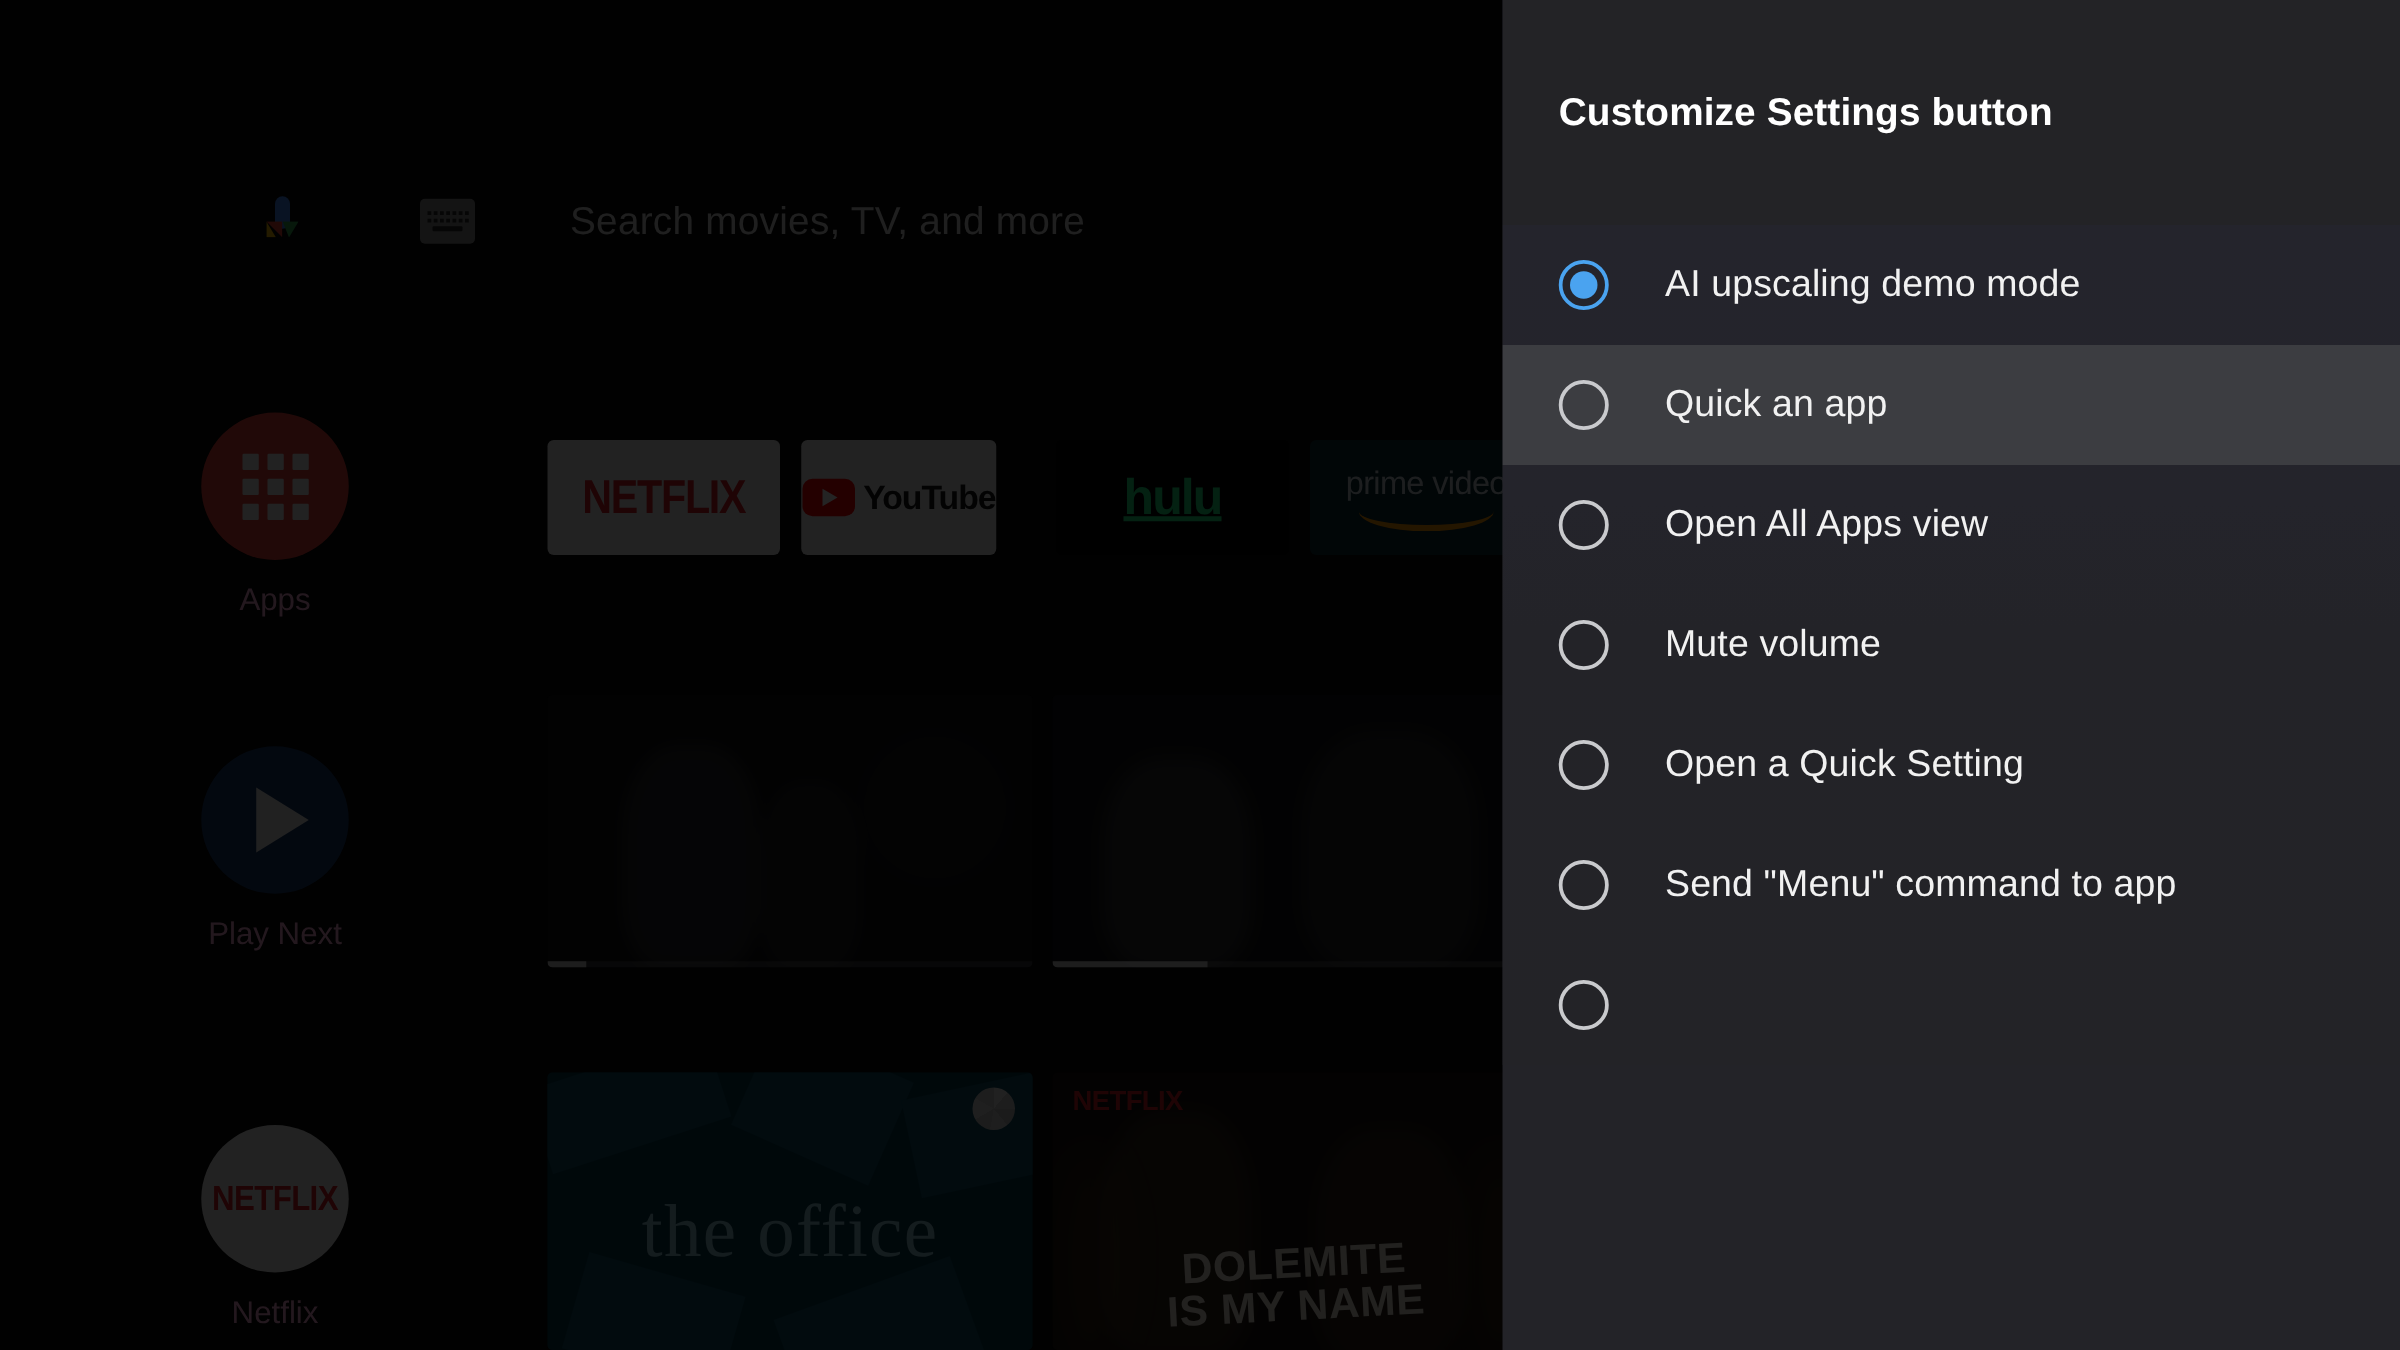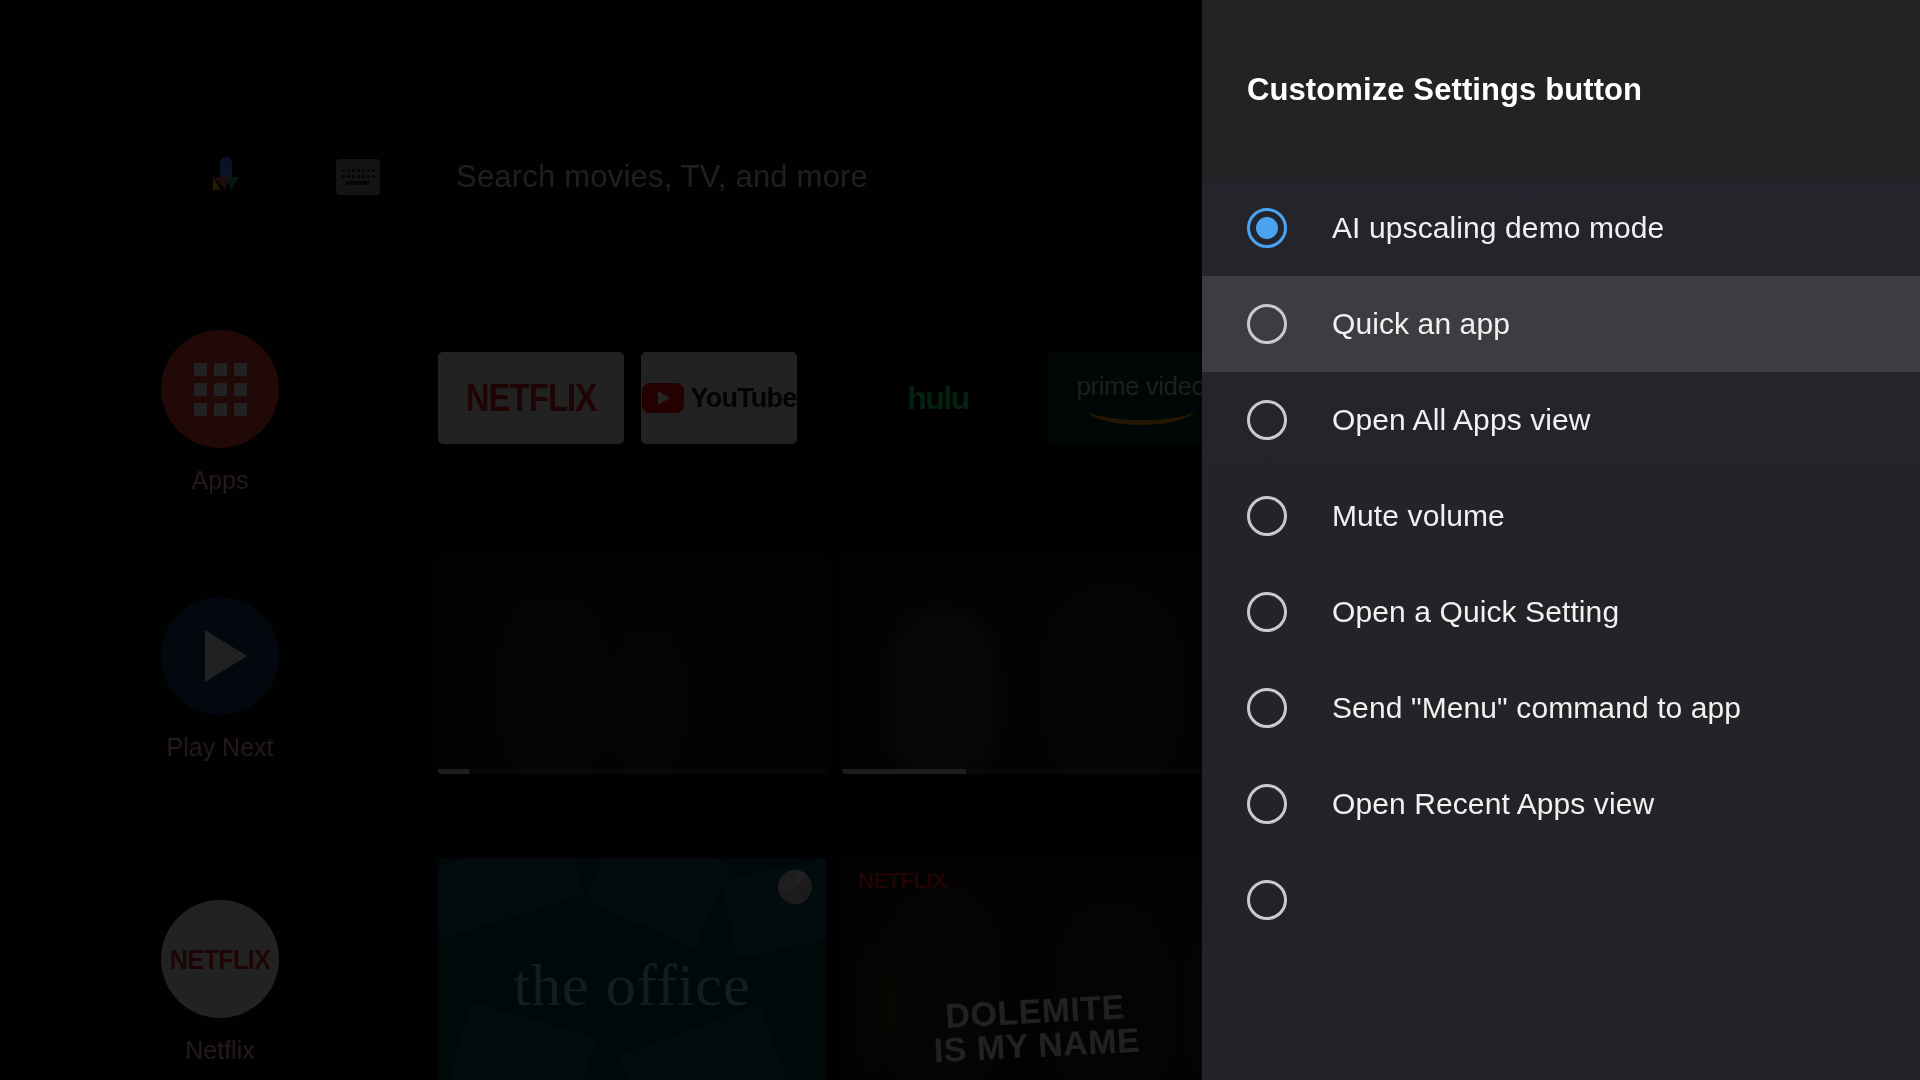--- a/index.html
+++ b/index.html
@@ -160,21 +160,21 @@
   }
   #tile-youtube { left: 641px; width: 156px; background: #efefef; }
   .yt-wrap { display: flex; align-items: center; gap: 7px; }
   .yt-badge {
     width: 42px; height: 30px; border-radius: 8px; background: #ff0000;
     display:flex; align-items:center; justify-content:center;
   }
   .yt-play { width:0;height:0;border-left:12px solid #fff;border-top:7px solid transparent;border-bottom:7px solid transparent;margin-left:3px;}
   .yt-text { font-weight: 700; font-size: 27px; color: #1a1a1a; letter-spacing: -0.8px; }
   #tile-hulu { left: 845px; width: 186px; background: #050505; }
-  #tile-hulu .brand { font-weight: 800; font-size: 32px; color: #1ce783; letter-spacing: -1.5px; }
+  #tile-hulu .brand { font-weight: 800; font-size: 40px; color: #1ce783; letter-spacing: -1.5px; text-decoration: underline; }
   #tile-prime { left: 1048px; width: 186px; background: #0b2a35; flex-direction: column; gap: 2px; }
   #tile-prime .brand { font-weight: 400; font-size: 26px; color: #c9d6dd; letter-spacing: -0.5px; }
   .prime-smile {
     width: 108px; height: 16px;
     border-bottom: 5px solid #ff9900;
     border-radius: 0 0 54px 54px / 0 0 16px 16px;
   }
 
   
   .thumb {
@@ -471,26 +471,20 @@
       </div>
 
       <div class="opt">
         <div class="radio">
             <div class="radio-dot"></div>
           </div>
         <div class="opt-label">Send "Menu" command to app</div>
       </div>
 
 
-      <div class="opt">
-        <div class="radio">
-            <div class="radio-dot"></div>
-          </div>
-        <div class="opt-label">Open Recent Apps view</div>
-      </div>
 
       <div class="opt">
         <div class="radio"></div>
         <div class="opt-label"></div>
       </div>
 
     </div>
   </div>
 
 </div>

